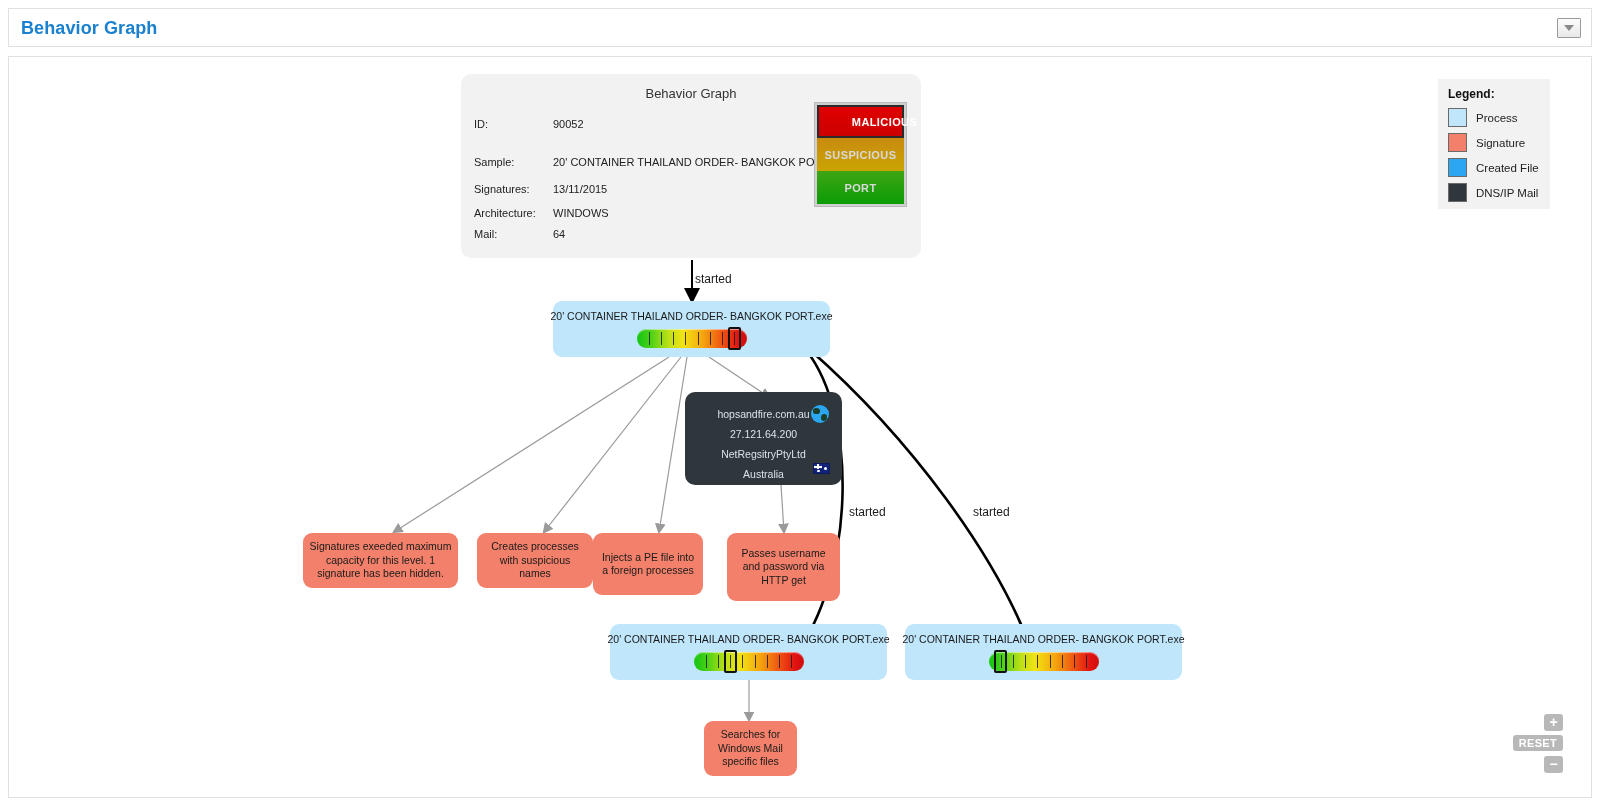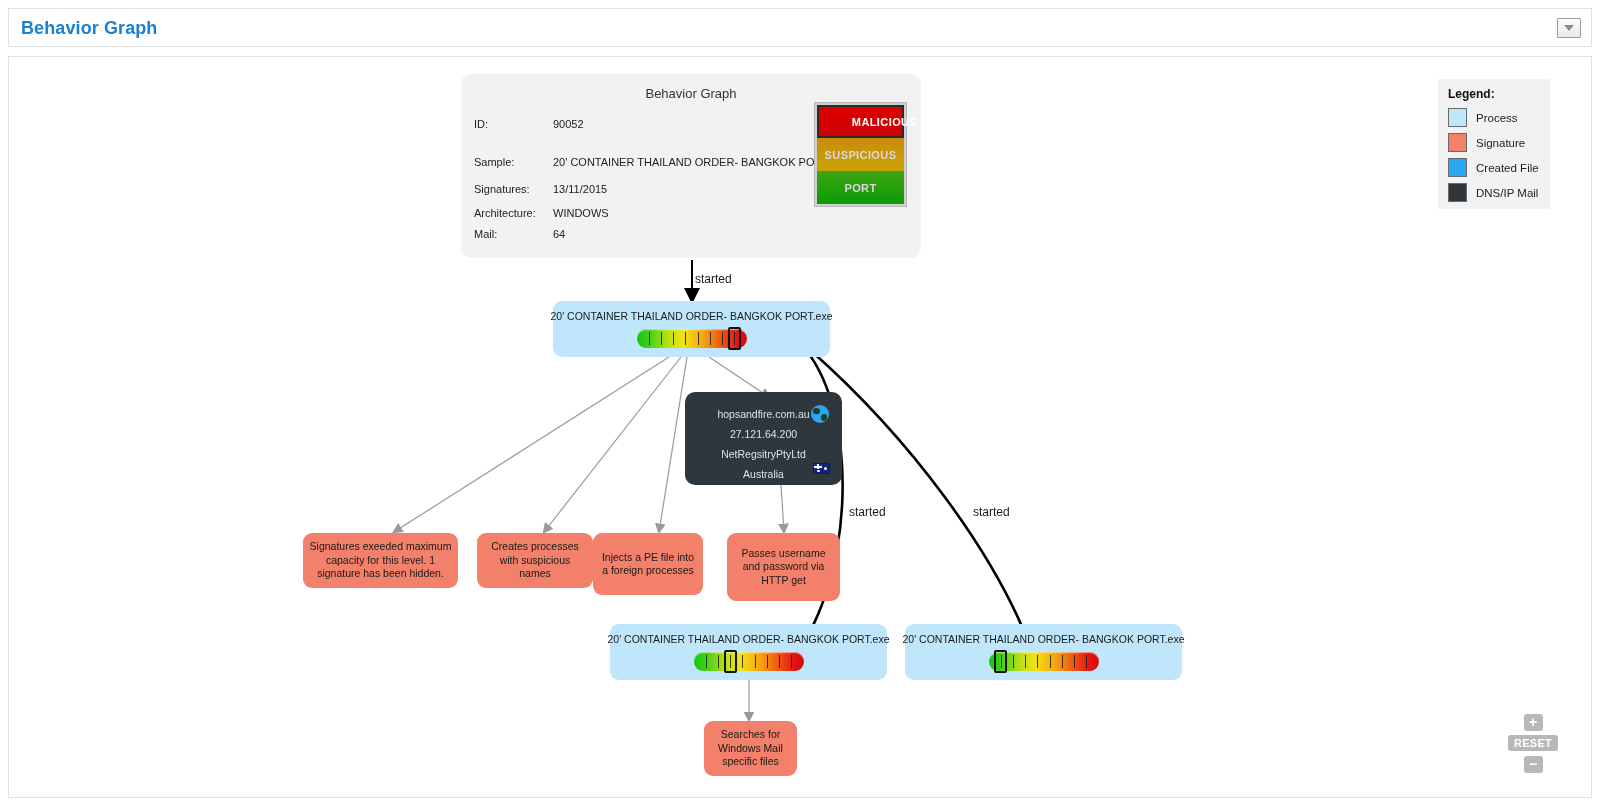--- a/index.html
+++ b/index.html
@@ -134,21 +134,21 @@
     background:#f2806a;border-radius:9px;
     display:flex;align-items:center;justify-content:center;text-align:center;
     font-size:10.5px;color:#1a1a1a;line-height:13.5px;padding:0 6px;
   }
 
   .edge-label{
     position:absolute;font-size:12px;color:#1a1a1a;white-space:nowrap;
   }
 
   
-  .zoomctl{position:absolute;right:28px;bottom:24px;width:60px;text-align:center;}
+  .zoomctl{position:absolute;right:28px;bottom:24px;width:60px;text-align:right;}
   .zbtn{
     width:19px;height:17px;background:#b8b8b8;border-radius:3px;
     display:inline-flex;align-items:center;justify-content:center;
     color:#fff;font-size:14px;font-weight:bold;line-height:1;cursor:pointer;
   }
   .zreset{
     display:inline-block;background:#b8b8b8;border-radius:3px;color:#fff;
     font-size:11px;font-weight:bold;padding:2px 6px;margin:4px 0;cursor:pointer;
     letter-spacing:.3px;
   }

